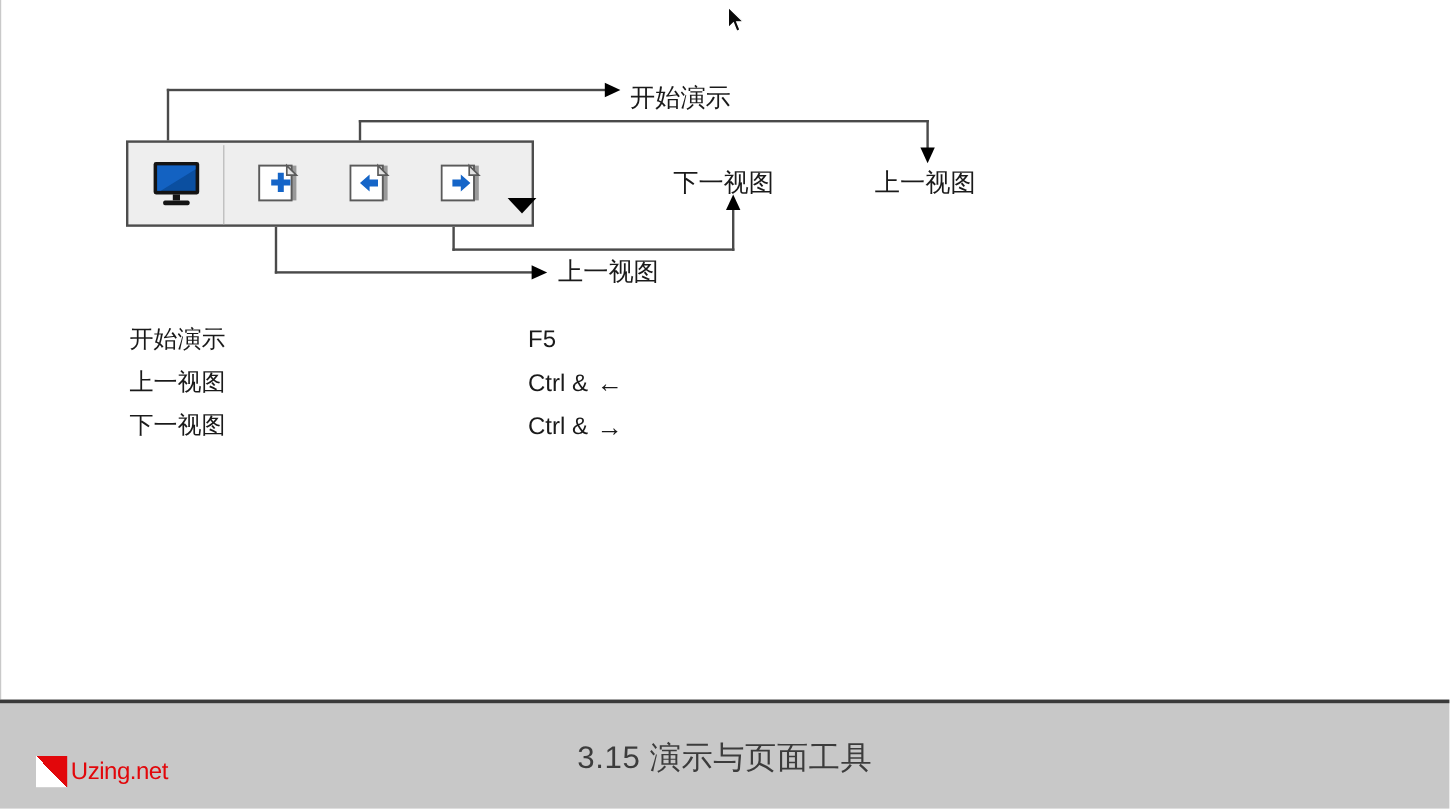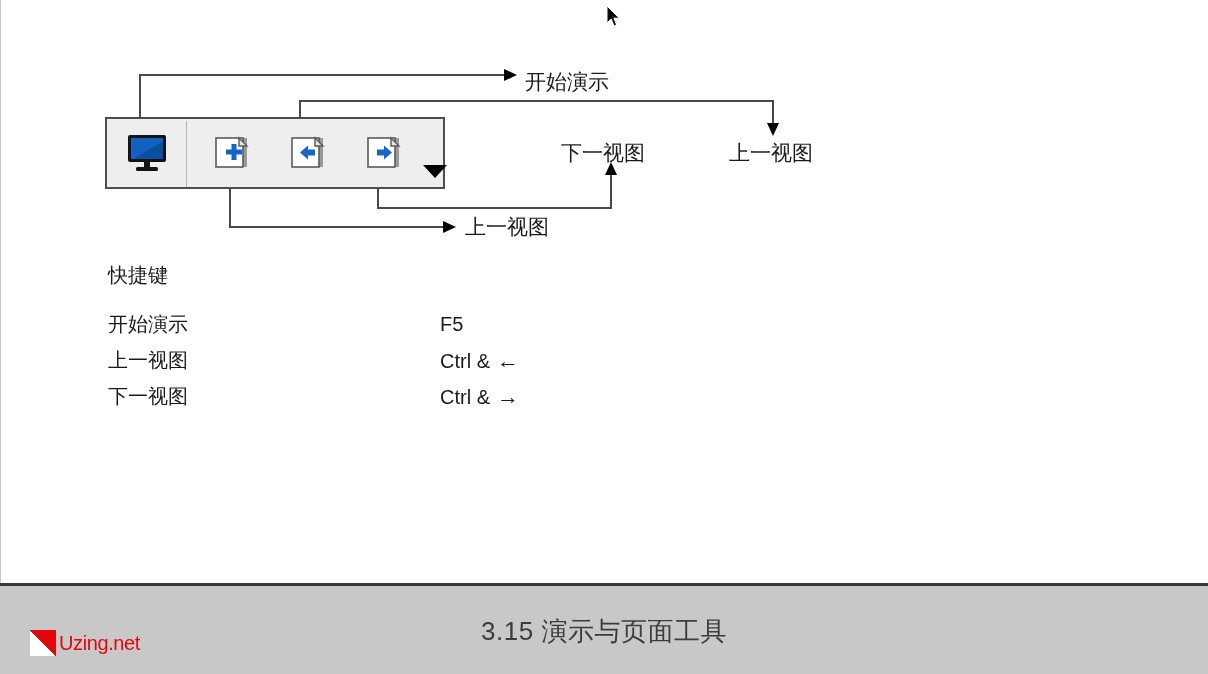--- a/index.html
+++ b/index.html
@@ -263,21 +263,20 @@
         <rect x="1" y="3" width="27" height="29" fill="#ffffff" stroke="#5a5a5a" stroke-width="1.6"></rect>
         <path d="M24 3 l8 8 h-8 Z" fill="#e4e4e4" stroke="#5a5a5a" stroke-width="1.4"></path>
         <path d="M25 17.5 l-8-7 v4 h-7 v6 h7 v4 Z" fill="#1565c8"></path>
       </svg>
     </div>
 
     <div class="dropdown-caret"></div>
   </div>
 
   <div id="shortcuts">
-    <div class="sc-heading">快捷键</div>
 
     <div class="sc-row">
       <span class="sc-name">开始演示</span>
       <span class="sc-key">
         <span>F5</span>
         <span class="sc-glyph"></span>
       </span>
     </div>
 
     <div class="sc-row">

